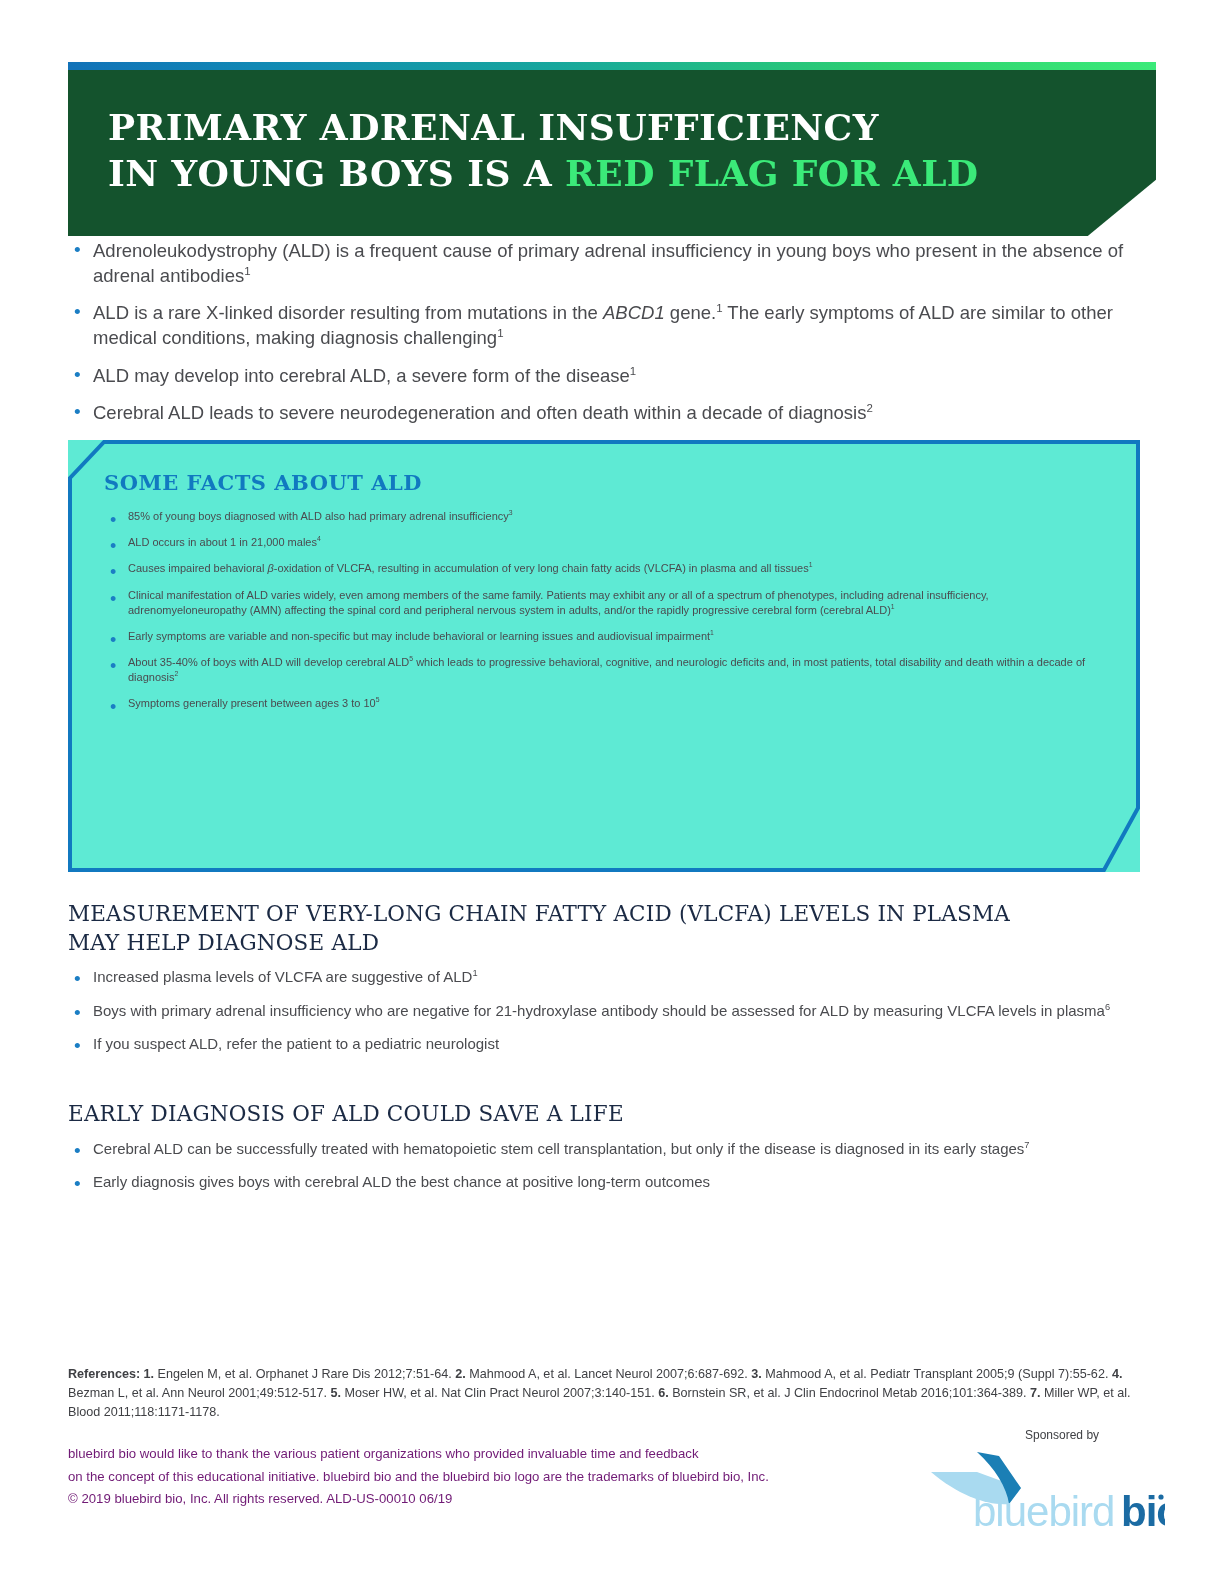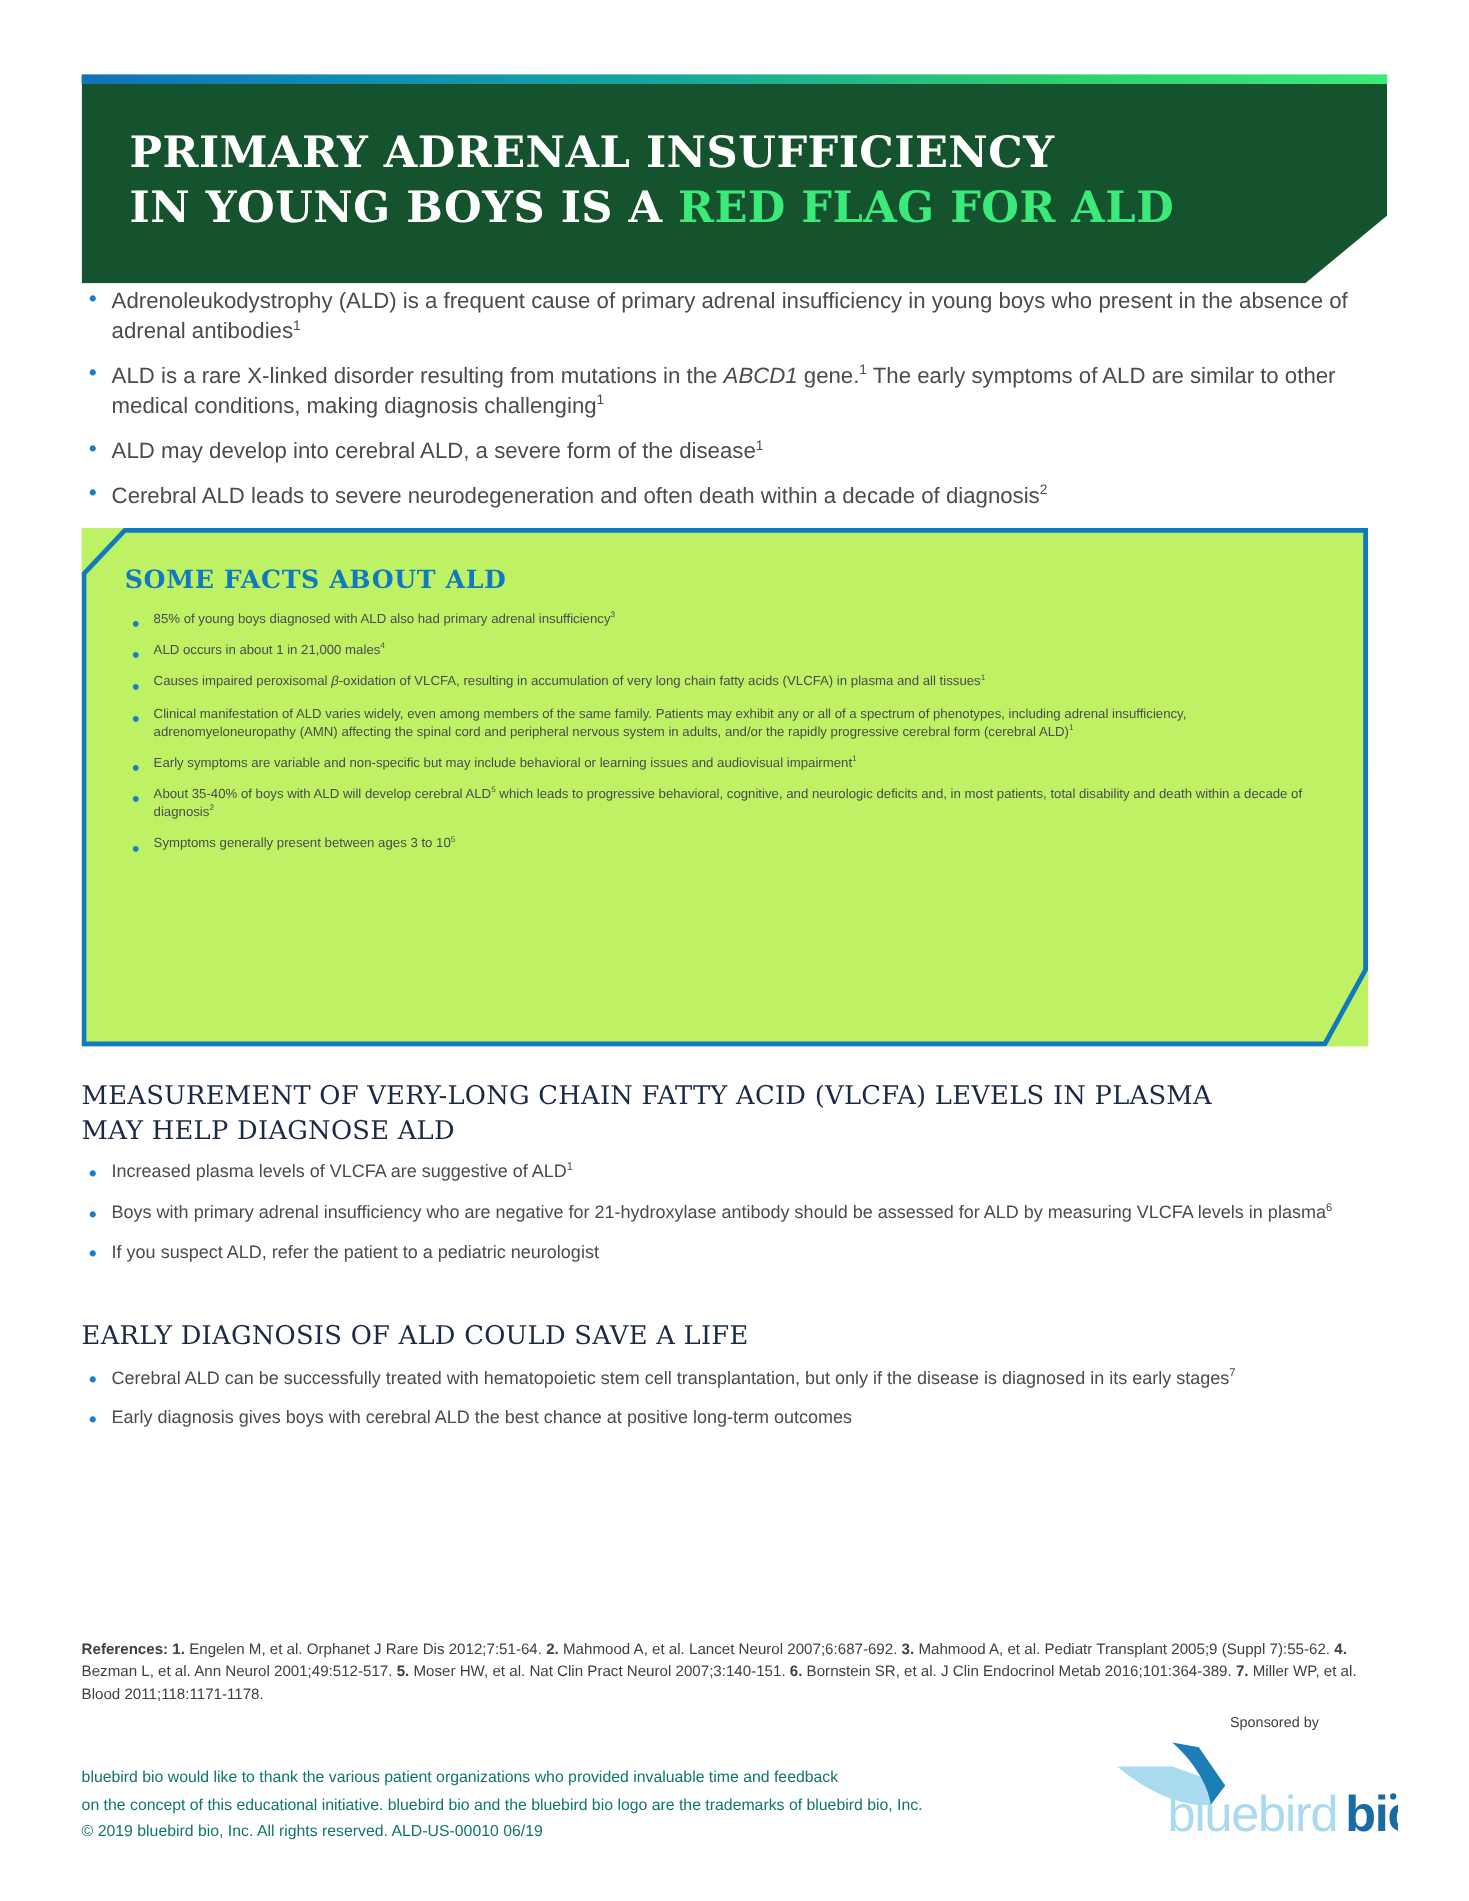--- a/index.html
+++ b/index.html
@@ -87,21 +87,21 @@
   i.gene { font-style: italic; }
 
   
   .facts-box {
     position: absolute;
     left: 68px;
     top: 440px;
     width: 1072px;
     height: 432px;
     box-sizing: border-box;
-    background: #bef264;
+    background: #5eead4;
   }
   .facts-border {
     position: absolute;
     inset: 0;
   }
   .facts-inner {
     position: absolute;
     left: 36px;
     top: 30px;
     right: 32px;
@@ -177,23 +177,22 @@
     color: #3f4044;
   }
   .references b { font-weight: bold; }
   .footer-note {
     position: absolute;
     left: 68px;
     top: 1443px;
     width: 860px;
     font-size: 13.2px;
     line-height: 1.72;
-    color: #0f766e;
+    color: #701a75;
     white-space: pre-line;
-    margin-top: 27px;
   }
 
   .logo-block {
     position: absolute;
     left: 925px;
     top: 1428px;
     width: 240px;
     height: 110px;
   }
   .sponsored-by {
@@ -229,21 +228,21 @@
 
   <div class="facts-box">
     <svg class="facts-border" viewBox="0 0 1072 432" preserveAspectRatio="none">
       <polygon points="36,2 1070,2 1070,368 1036,430 2,430 2,38" fill="none" stroke="#1179c0" stroke-width="4"></polygon>
     </svg>
     <div class="facts-inner">
       <div class="facts-title">SOME FACTS ABOUT ALD</div>
       <ul class="blist" id="facts-bullets">
           <li><span>85% of young boys diagnosed with ALD also had primary adrenal insufficiency</span><sup>3</sup></li>
           <li><span>ALD occurs in about 1 in 21,000 males</span><sup>4</sup></li>
-          <li><span>Causes impaired peroxisomal </span><i class="gene">β</i><span>-oxidation of VLCFA, resulting in accumulation of very long chain fatty acids (VLCFA) in plasma and all tissues</span><sup>1</sup></li>
+          <li><span>Causes impaired behavioral </span><i class="gene">β</i><span>-oxidation of VLCFA, resulting in accumulation of very long chain fatty acids (VLCFA) in plasma and all tissues</span><sup>1</sup></li>
           <li><span>Clinical manifestation of ALD varies widely, even among members of the same family. Patients may exhibit any or all of a spectrum of phenotypes, including adrenal insufficiency, adrenomyeloneuropathy (AMN) affecting the spinal cord and peripheral nervous system in adults, and/or the rapidly progressive cerebral form (cerebral ALD)</span><sup>1</sup></li>
           <li><span>Early symptoms are variable and non-specific but may include behavioral or learning issues and audiovisual impairment</span><sup>1</sup></li>
           <li><span>About 35-40% of boys with ALD will develop cerebral ALD</span><sup>5</sup><span> which leads to progressive behavioral, cognitive, and neurologic deficits and, in most patients, total disability and death within a decade of diagnosis</span><sup>2</sup></li>
           <li><span>Symptoms generally present between ages 3 to 10</span><sup>5</sup></li>
         </ul>
     </div>
   </div>
 
   <div class="section" id="sec-vlcfa">
     <h2 class="sec-heading">MEASUREMENT OF VERY-LONG CHAIN FATTY ACID (VLCFA) LEVELS IN PLASMA

